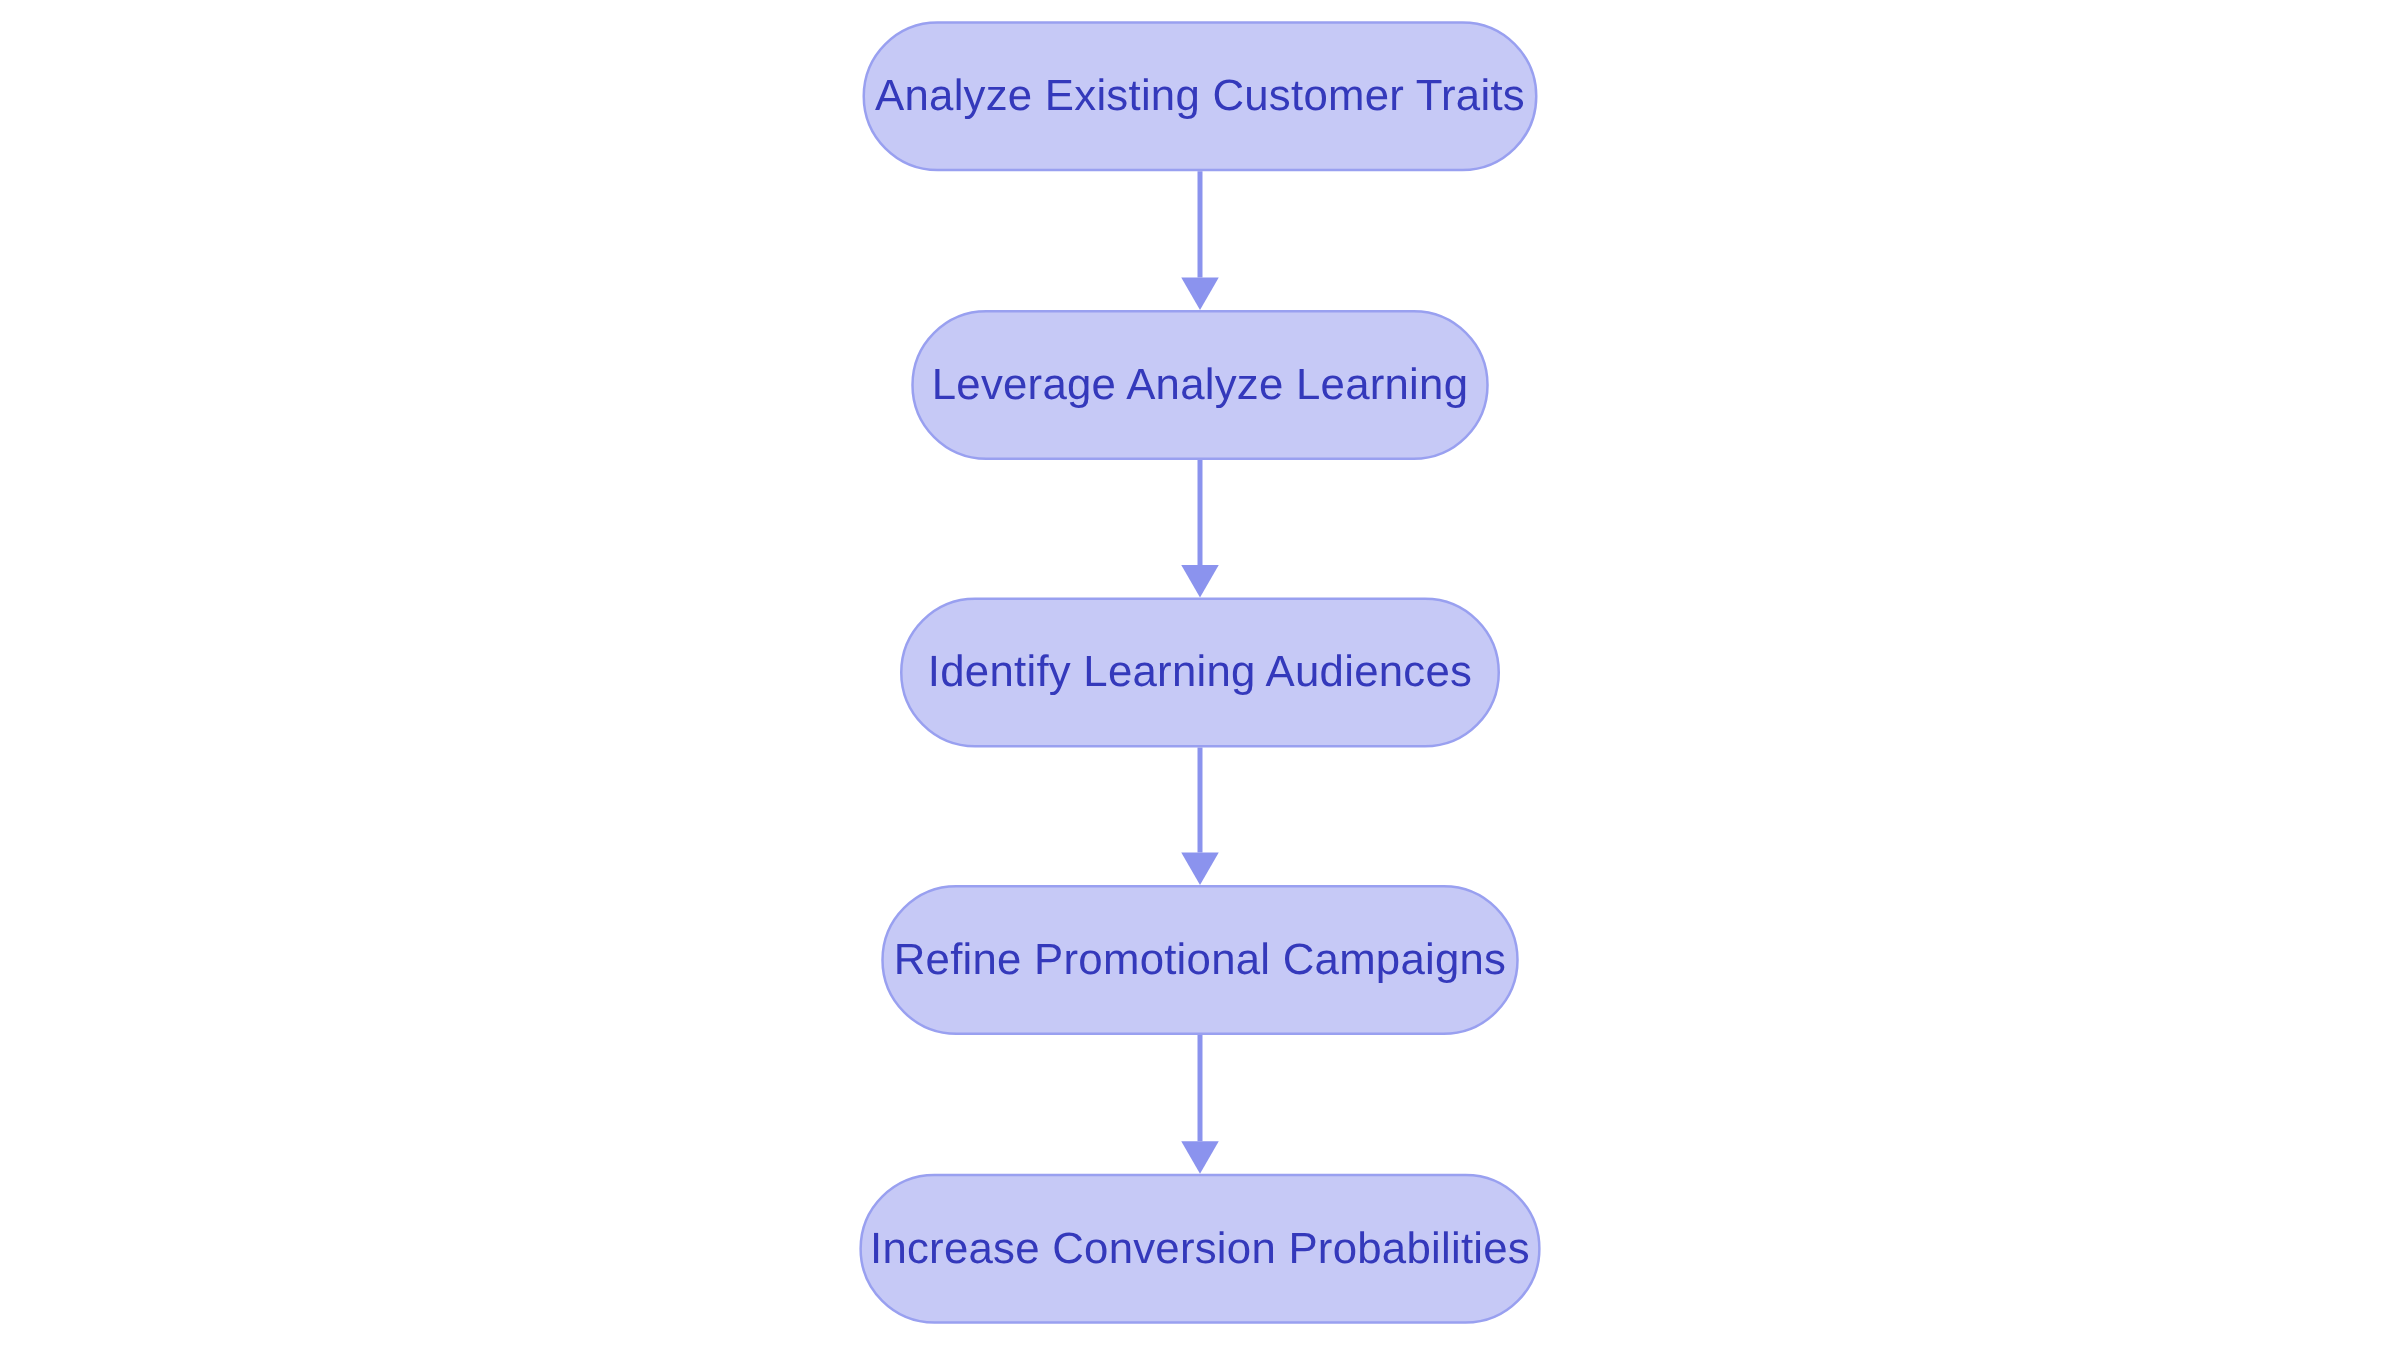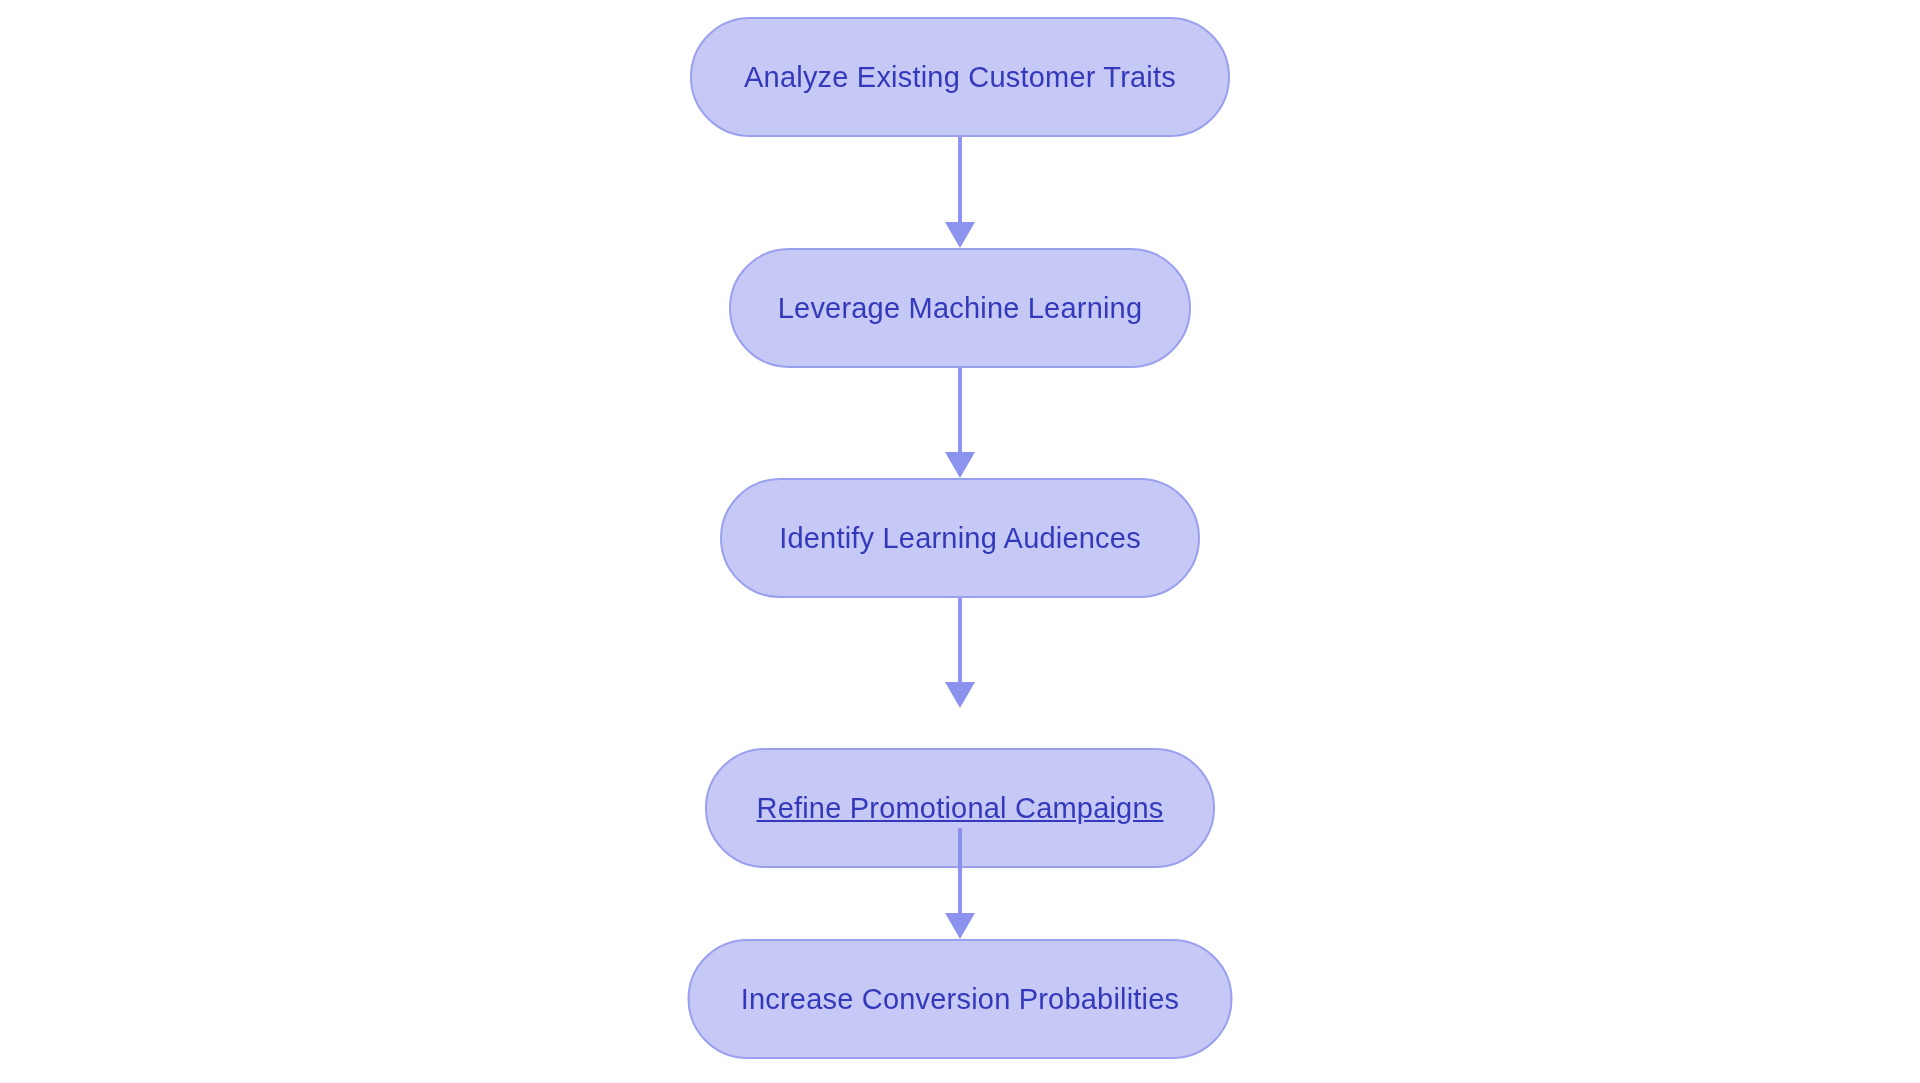--- a/index.html
+++ b/index.html
@@ -21,29 +21,29 @@
     transform: translateX(-50%);
     height: 120px;
     border-radius: 60px;
     background: #c6c9f6;
     border: 2px solid #99a0f0;
     box-sizing: border-box;
     display: flex;
     align-items: center;
     justify-content: center;
     color: #3439bb;
-    font-size: 29px;
+    font-size: 35px;
     font-weight: 500;
     letter-spacing: 0.2px;
     white-space: nowrap;
   }
   .node-1 { top: 17px;  width: 540px; }
   .node-2 { top: 248px; width: 462px; }
   .node-3 { top: 478px; width: 480px; }
-  .node-4 { top: 748px; width: 510px; text-decoration: underline; }
+  .node-4 { top: 708px; width: 510px; }
   .node-5 { top: 939px; width: 545px; }
 
   .arrow {
     position: absolute;
     left: 50%;
     transform: translateX(-50%);
     width: 30px;
     display: flex;
     flex-direction: column;
     align-items: center;
@@ -74,21 +74,21 @@
   <div class="node node-1">
     <span>Analyze Existing Customer Traits</span>
   </div>
 
   <div class="arrow arrow-1">
     <div class="line"></div>
     <div class="head"></div>
   </div>
 
   <div class="node node-2">
-    <span>Leverage Machine Learning</span>
+    <span>Leverage Analyze Learning</span>
   </div>
 
   <div class="arrow arrow-2">
     <div class="line"></div>
     <div class="head"></div>
   </div>
 
   <div class="node node-3">
     <span>Identify Learning Audiences</span>
   </div>

